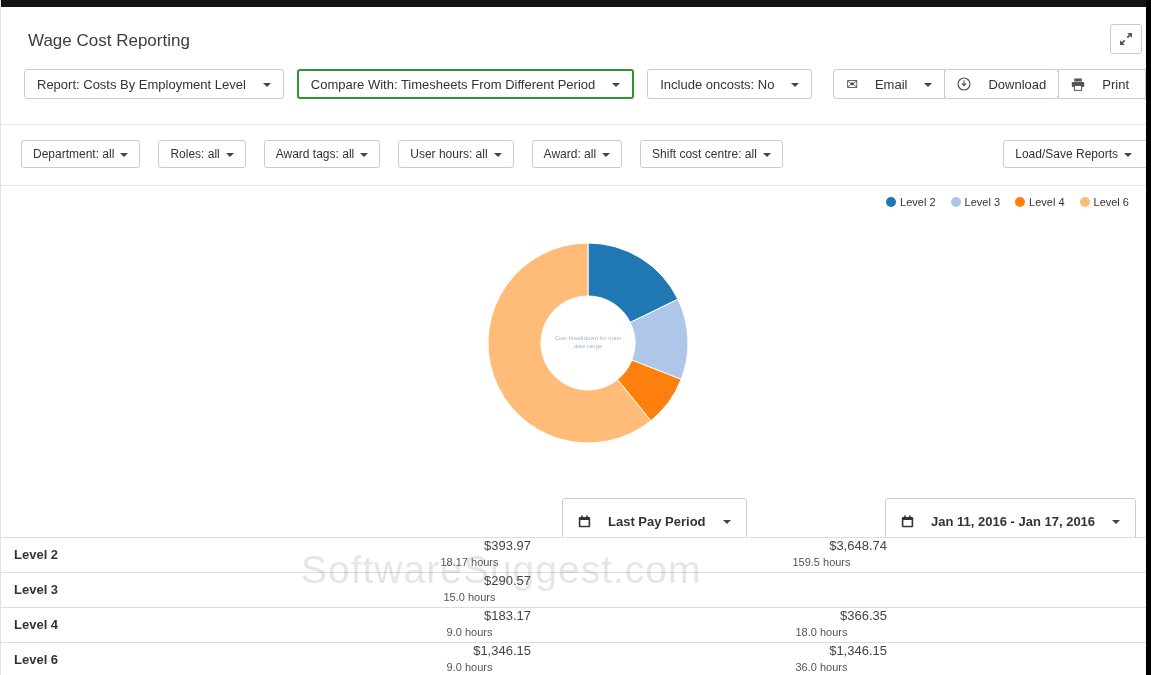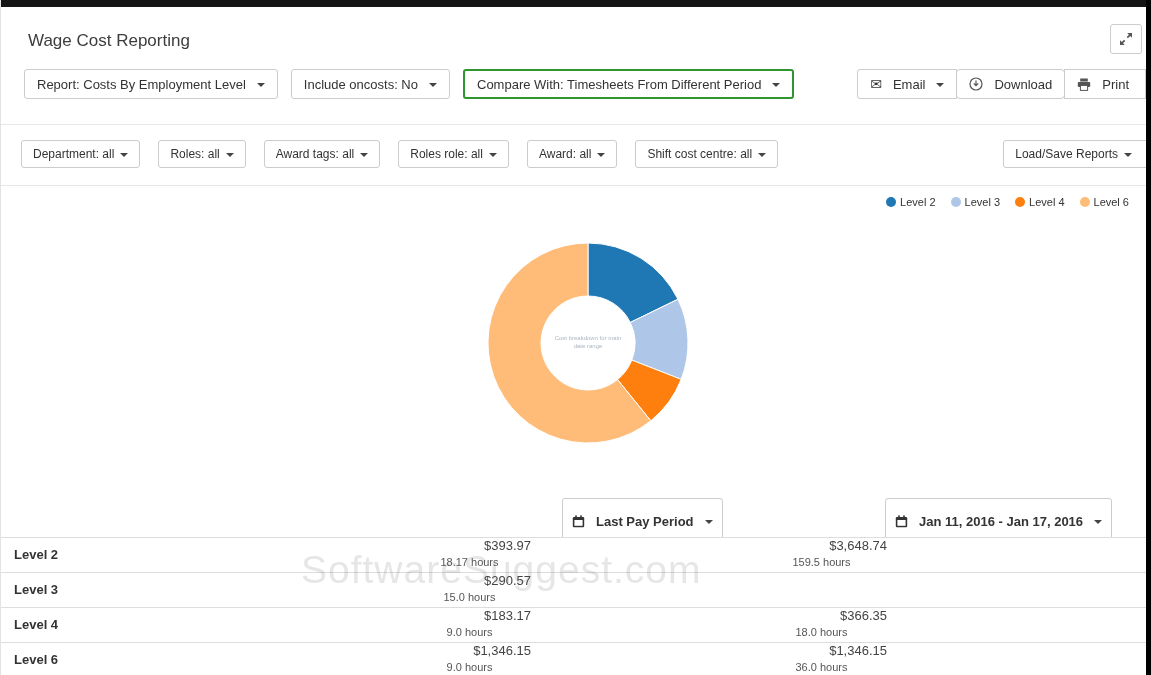--- a/index.html
+++ b/index.html
@@ -8,21 +8,21 @@
   .page { position:relative; width:1151px; height:675px; background:#fff; overflow:hidden;
           border-left:1px solid #e3e3e3; border-right:5px solid #000000; }
   .topbar { height:7px; background:#151515; }
 
   .header { position:relative; margin:20px 24px 0 27px; height:28px; }
   .page-title { font-size:17px; font-weight:400; color:#3d3d3d; line-height:28px; }
   .expand-btn { position:absolute; right:4px; top:24px; width:32px; height:30px;
                 background:#fff; border:1px solid #ccc; border-radius:3px;
                 display:flex; align-items:center; justify-content:center; cursor:pointer; z-index:3; }
 
-  .btn { display:inline-flex; align-items:center; gap:11px; background:#fff; border:1px solid #ccc;
+  .btn { display:inline-flex; align-items:center; gap:17px; background:#fff; border:1px solid #ccc;
          border-radius:3px; font-size:13px; color:#333; padding:0 12px; height:30px;
          cursor:pointer; font-family:inherit; white-space:nowrap; line-height:1; }
   .caret { width:0; height:0; border-left:4px solid transparent; border-right:4px solid transparent;
            border-top:4px solid #444; display:inline-block; margin-top:1px; }
 
   .toolbar { display:flex; align-items:flex-start; margin-top:14px; padding-left:23px; }
   .toolbar .btn { margin-right:13px; }
   .btn-compare { border:2px solid #2f962f; }
   .toolbar-right { margin-left:auto; display:flex; }
   .toolbar-right .btn { margin-right:0; margin-left:-1px; border-radius:4px; }
@@ -39,21 +39,21 @@
 
   .chart-section { position:relative; height:308px; }
   .legend { position:absolute; top:10px; right:17px; display:flex; gap:15px; align-items:center; }
   .legend-item { display:flex; align-items:center; gap:4px; font-size:11px; color:#333; cursor:pointer; }
   .legend-dot { width:10px; height:10px; border-radius:50%; display:inline-block; }
   .donut-wrap { position:absolute; left:477px; top:47px; width:220px; height:220px; }
   .center-label { position:absolute; left:50%; top:50%; transform:translate(-50%,-50%);
                   font-size:6px; color:#a9b6c4; text-align:center; width:78px; line-height:1.3; }
 
   .period-row { position:relative; height:43px; }
-  .period-btn { position:absolute; top:4px; font-weight:bold; height:46px; padding:0 9px; }
+  .period-btn { position:absolute; top:4px; font-weight:bold; height:46px; padding:0 15px; }
   .period-btn.p1 { left:561px; }
   .period-btn.p2 { left:884px; }
 
   .wage-table { position:relative; }
   .trow { position:relative; height:35px; border-top:1px solid #ddd; background:#fff; }
   .level-name { position:absolute; left:13px; top:0; line-height:34px; font-weight:bold;
                 font-size:13px; color:#333; }
   .val-group { position:absolute; top:0; height:34px; display:flex; align-items:center;flex-direction:column; }
   .vg1 { left:400px; }
   .vg2 { left:748px; }
@@ -85,26 +85,26 @@
 
   <div class="header">
     <div class="page-title">Wage Cost Reporting</div>
   </div>
 
   <div class="toolbar">
     <button class="btn">
       <span>Report: Costs By Employment Level</span>
       <span class="caret"></span>
     </button>
+    <button class="btn btn-compare" style="border-color: rgb(47, 150, 47);">
+      <span>Compare With: Timesheets From Different Period</span>
+      <span class="caret"></span>
+    </button>
     <button class="btn">
       <span>Include oncosts: No</span>
-      <span class="caret"></span>
-    </button>
-    <button class="btn btn-compare" style="border-color: rgb(47, 150, 47);">
-      <span>Compare With: Timesheets From Different Period</span>
       <span class="caret"></span>
     </button>
 
     <div class="toolbar-right">
       <button class="btn first">
         <span class="ico envelope-glyph">✉</span>
         <span>Email</span>
         <span class="caret"></span>
       </button>
       <button class="btn">
@@ -138,21 +138,21 @@
     </button>
     <button class="btn btn-sm">
       <span>Roles: all</span>
       <span class="caret"></span>
     </button>
     <button class="btn btn-sm">
       <span>Award tags: all</span>
       <span class="caret"></span>
     </button>
     <button class="btn btn-sm">
-      <span>Roles role: all</span>
+      <span>User hours: all</span>
       <span class="caret"></span>
     </button>
     <button class="btn btn-sm">
       <span>Award: all</span>
       <span class="caret"></span>
     </button>
     <button class="btn btn-sm">
       <span>Shift cost centre: all</span>
       <span class="caret"></span>
     </button>

